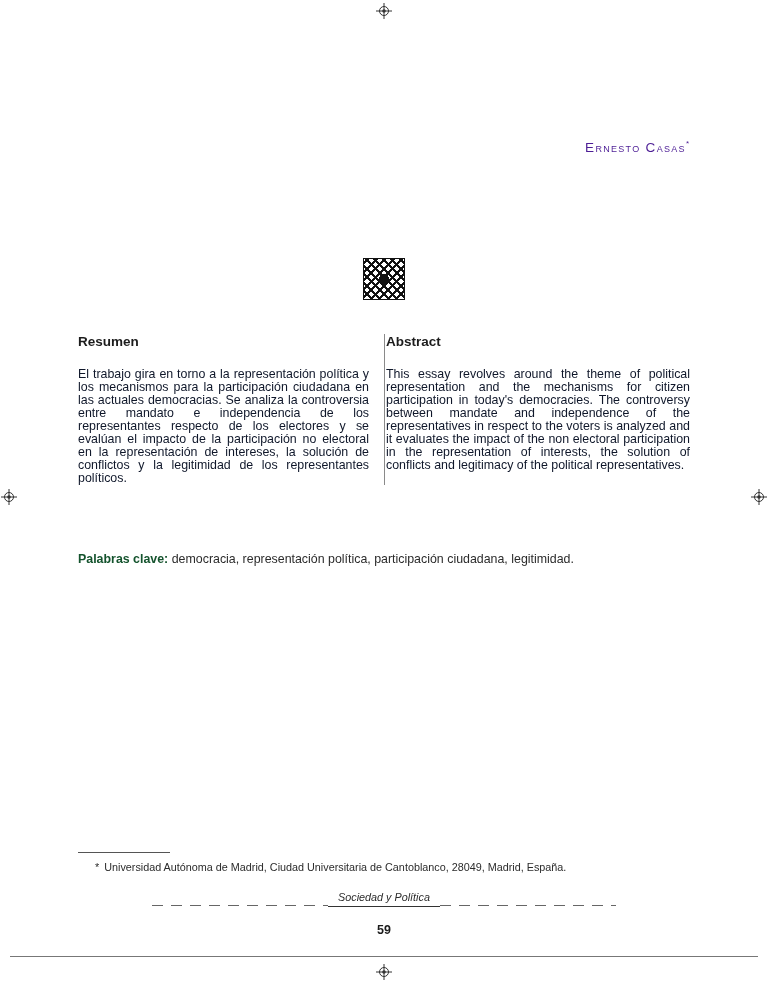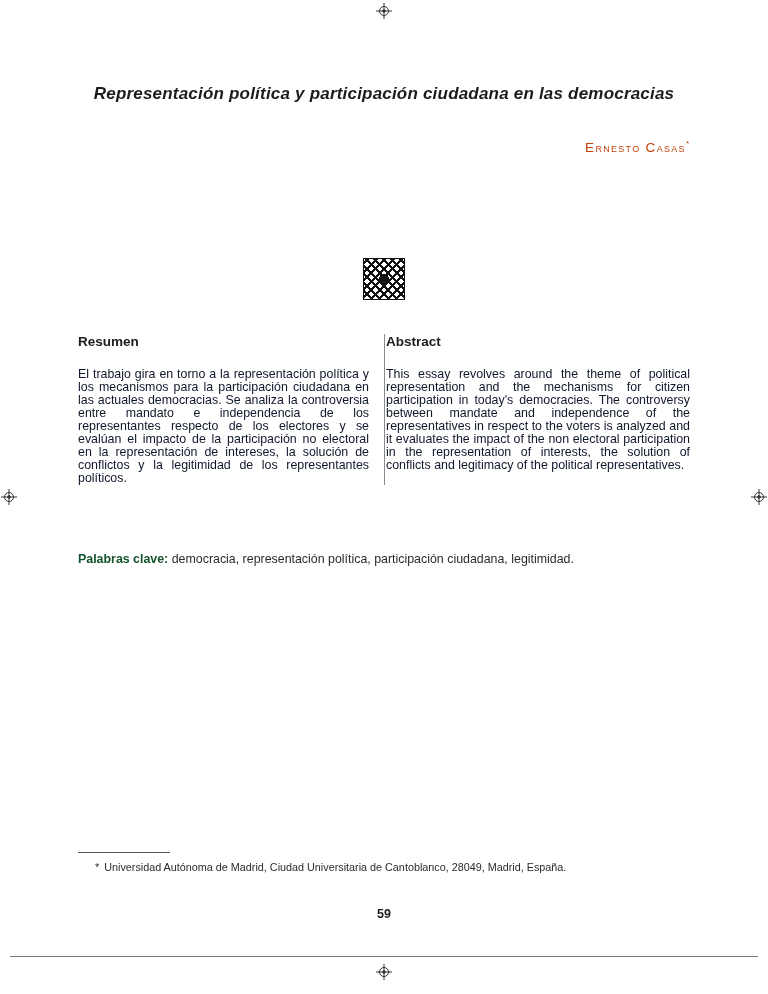--- a/index.html
+++ b/index.html
@@ -33,21 +33,21 @@
     font-style: italic;
     letter-spacing: 0.2px;
     color: #1c1c1c;
   }
   .author {
     position: absolute;
     top: 139px; right: 79px;
     font-variant: small-caps;
     letter-spacing: 1.3px;
     font-size: 13.5px;
-    color: #c2410c;
+    color: #4c1d95;
   }
   .author sup { font-size: 8px; letter-spacing: 0; }
 
   
   .ornament {
     position: absolute;
     top: 258px; left: 363px;
     width: 42px; height: 42px;
     background-color: #ffffff;
     background-image:
@@ -180,21 +180,20 @@
   </div>
   <div class="reg-mark reg-bottom">
     <svg width="16" height="16" viewBox="0 0 16 16">
       <line x1="8" y1="0" x2="8" y2="16" stroke="#333" stroke-width="1"></line>
       <line x1="0" y1="8" x2="16" y2="8" stroke="#333" stroke-width="1"></line>
       <circle cx="8" cy="8" r="4.5" fill="none" stroke="#333" stroke-width="1"></circle>
       <circle cx="8" cy="8" r="1.8" fill="#333"></circle>
     </svg>
   </div>
 
-  <h1 class="title">Representación política y participación ciudadana en las democracias</h1>
   <div class="author">
     <span>Ernesto Casas</span><sup>*</sup>
   </div>
 
   <div class="ornament"></div>
 
   <div class="abstracts">
     <div class="col col-left">
       <h2>Resumen</h2>
       <p>El trabajo gira en torno a la representación política y los mecanismos para la participación ciudadana en las actuales democracias. Se analiza la controversia entre mandato e independencia de los representantes respecto de los electores y se evalúan el impacto de la participación no electoral en la representación de intereses, la solución de conflictos y la legitimidad de los representantes políticos.</p>
@@ -208,20 +207,25 @@
   <p class="keywords">
     <span class="kw-label">Palabras clave:</span><span> democracia, representación política, participación ciudadana, legitimidad.</span>
   </p>
 
   <div class="footnote-rule"></div>
   <p class="footnote">
     <span class="fn-marker">*</span><span>Universidad Autónoma de Madrid, Ciudad Universitaria de Cantoblanco, 28049, Madrid, España.</span>
   </p>
 
   <div class="footer">
+    <div class="footer-row">
+      <div class="dash"></div>
+      <div class="journal">Sociedad y Política</div>
+      <div class="dash"></div>
+    </div>
     <div class="pagenum">59</div>
   </div>
 
   <div class="bottom-rule"></div>
   <span class="slug-left">4 Casas.indd   59</span>
   <span class="slug-right">28/8/09   12:08:36</span>
 
 </div>
 
 </body></html>

